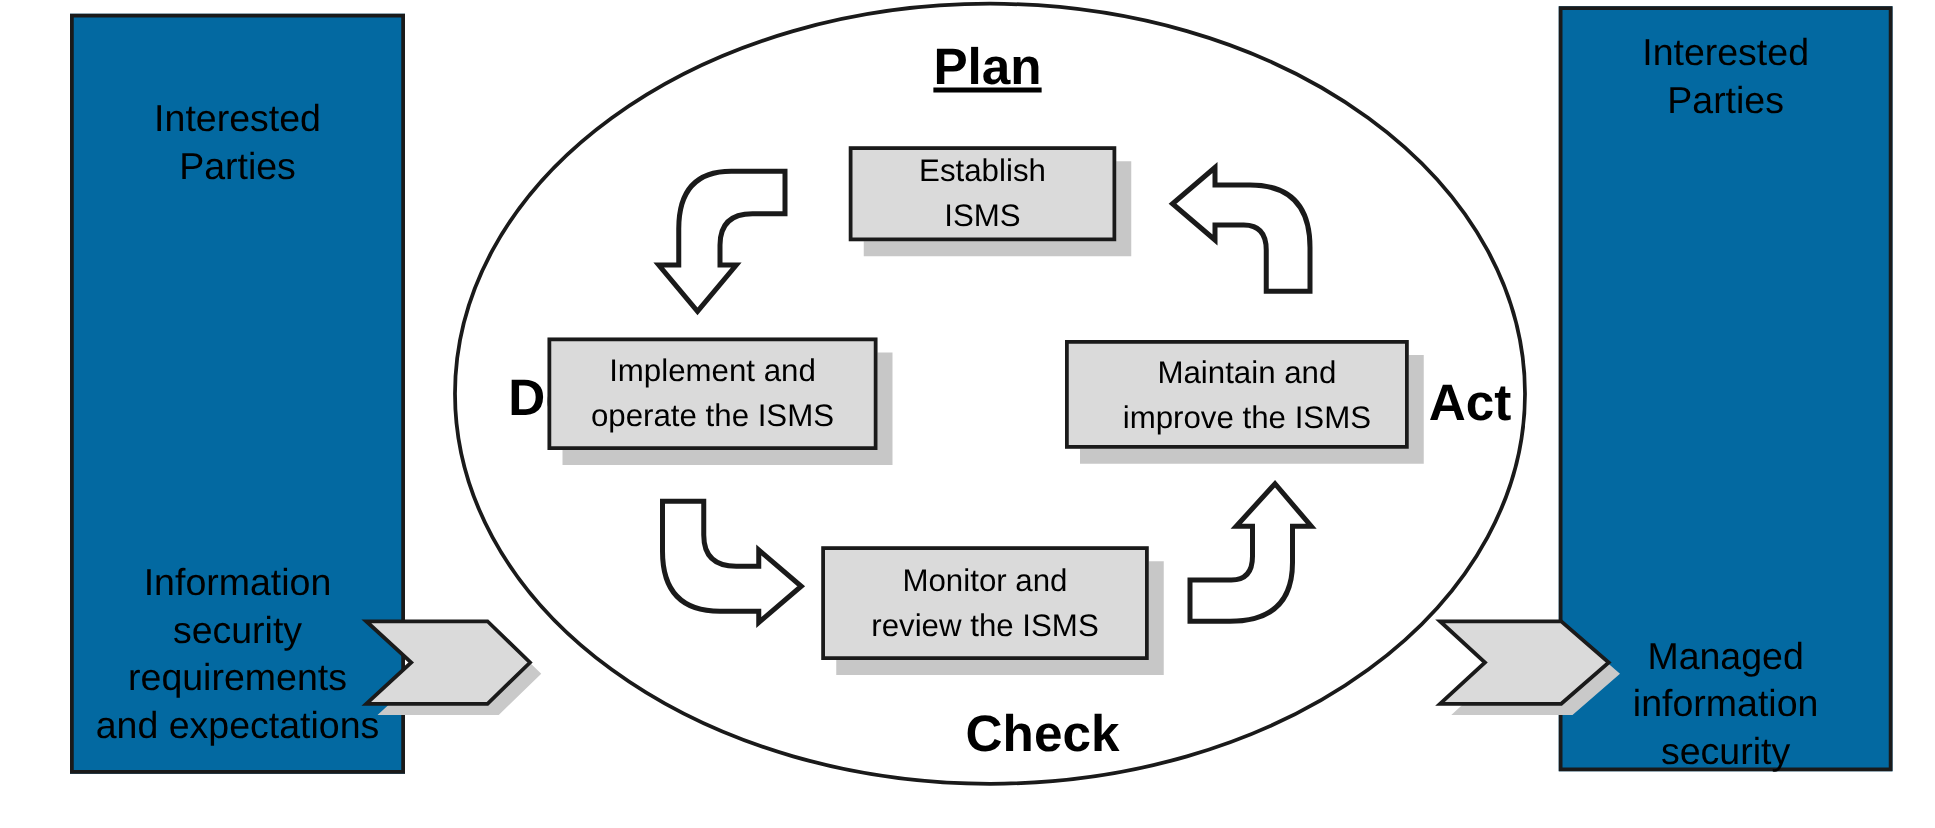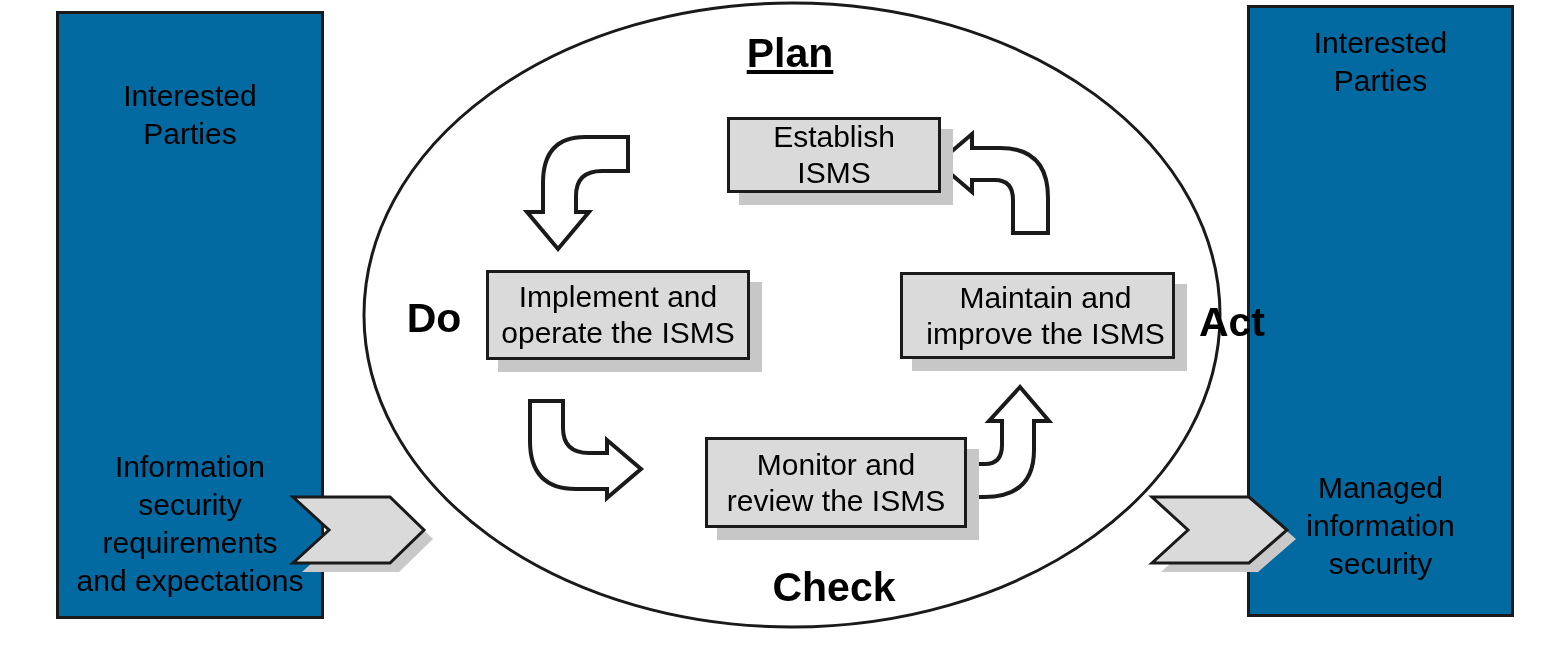--- a/index.html
+++ b/index.html
@@ -13,44 +13,44 @@
   }
   #left-panel{left:56px;top:11px;width:268px;height:608px;}
   #right-panel{left:1247px;top:5px;width:267px;height:612px;}
   .panel-text{
     position:absolute;left:0;width:100%;text-align:center;
     font-size:30px;line-height:38px;white-space:pre-line;z-index:3;
   }
   #left-title{top:63px;}
   #left-caption{top:434px;}
   #right-title{top:16px;}
-  #right-caption{top:461px;}
+  #right-caption{top:499px;}
   #svg-layer{position:absolute;left:0;top:0;z-index:2;}
   .cycle-ellipse{fill:none;stroke:var(--line,#1a1a1a);stroke-width:3;}
   .elbow-arrow{fill:var(--arrow-fill,#fff);stroke:var(--line,#1a1a1a);stroke-width:4;stroke-linejoin:miter;}
   .chevron{fill:var(--chevron-fill,#dadada);stroke:var(--line,#1a1a1a);stroke-width:3;stroke-linejoin:miter;}
   .chevron-shadow{fill:var(--chevron-shadow,#c9c9c9);stroke:none;}
   .node{
     position:absolute;z-index:3;box-sizing:border-box;
     background:var(--box-fill,#dadada);border:3px solid var(--line,#1a1a1a);
     box-shadow:12px 12px 0 var(--box-shadow,#c7c7c7);
     display:flex;align-items:center;justify-content:center;
-    text-align:center;font-size:30px;line-height:36px;white-space:pre-line;margin-left:48px;
+    text-align:center;font-size:25px;line-height:36px;white-space:pre-line;
   }
   #node-establish{left:679px;top:117px;width:214px;height:76px;}
   #node-implement{left:438px;top:270px;width:264px;height:90px;text-align:center;}
   #node-maintain{left:852px;top:272px;width:275px;height:87px;padding-left:16px;}
   #node-monitor{left:657px;top:437px;width:262px;height:91px;}
   .stage-label{
     position:absolute;z-index:3;font-weight:700;font-size:41px;line-height:44px;
     text-align:center;transform:translateX(-50%);white-space:nowrap;
   }
   #label-plan{left:790px;top:31px;text-decoration:underline;}
   #label-do{left:434px;top:296px;}
-  #label-act{left:1232px;top:300px;}
+  #label-act{left:1176px;top:300px;}
   #label-check{left:790px;top:565px;margin-left:44px;}
 </style>
 </head>
 <body>
 
 <div id="stage">
 
   <div class="panel" id="left-panel">
     <div class="panel-text" id="left-title">Interested
 Parties</div>

